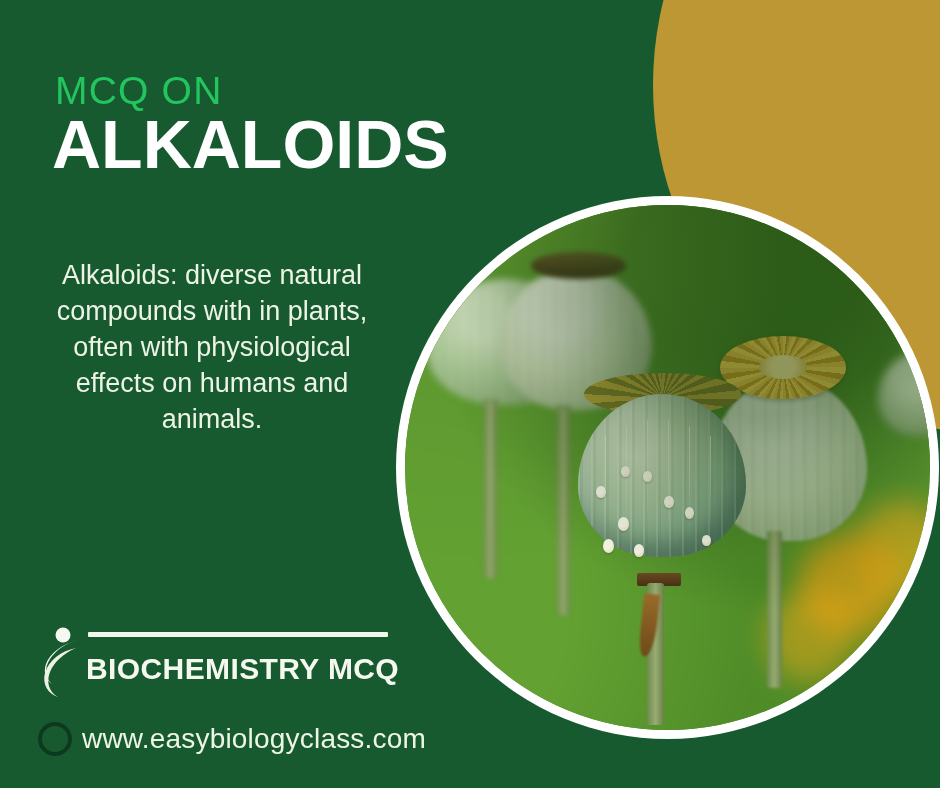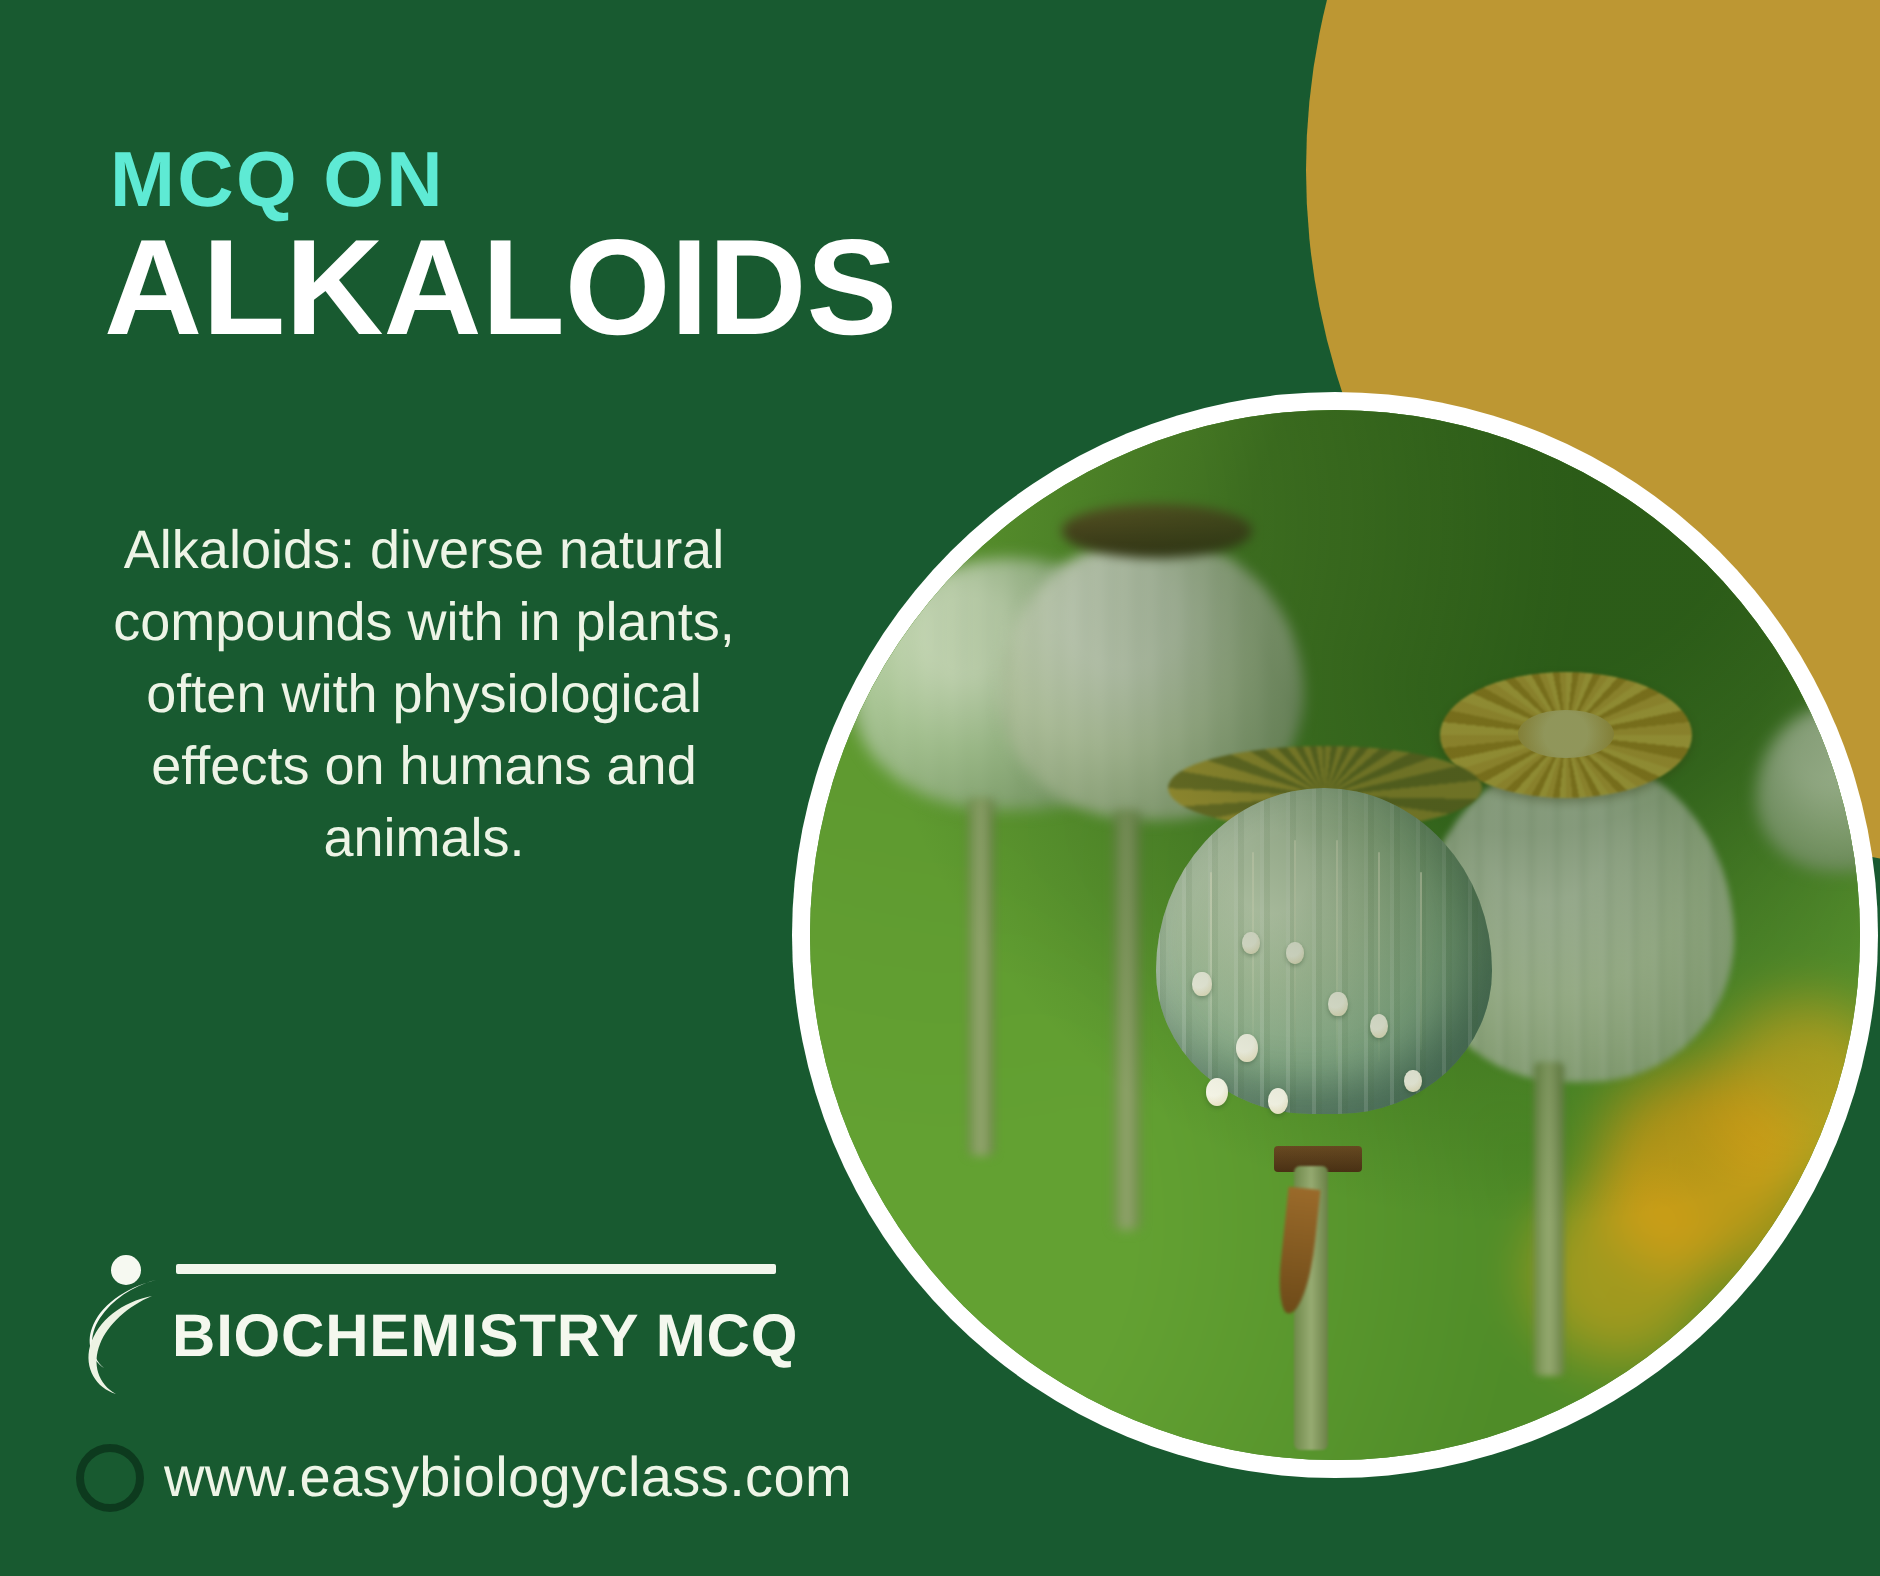--- a/index.html
+++ b/index.html
@@ -203,23 +203,23 @@
     width:9%; height:4.6%;
     border-radius:50%;
     background:radial-gradient(circle,#f6e49b 0 40%, #d9b24b 100%);
   }
 
   
   #kicker {
     position:absolute;
     left:55px; top:71px;
     font-size:39px;
-    font-weight:700;
+    font-weight:400;
     letter-spacing:1.2px;
-    color:#5eead4;
+    color:#22c55e;
     line-height:1;
   }
   #headline {
     position:absolute;
     left:52px; top:110px;
     font-size:68px;
     font-weight:700;
     letter-spacing:0px;
     color:#FFFFFF;
     line-height:1.02;

